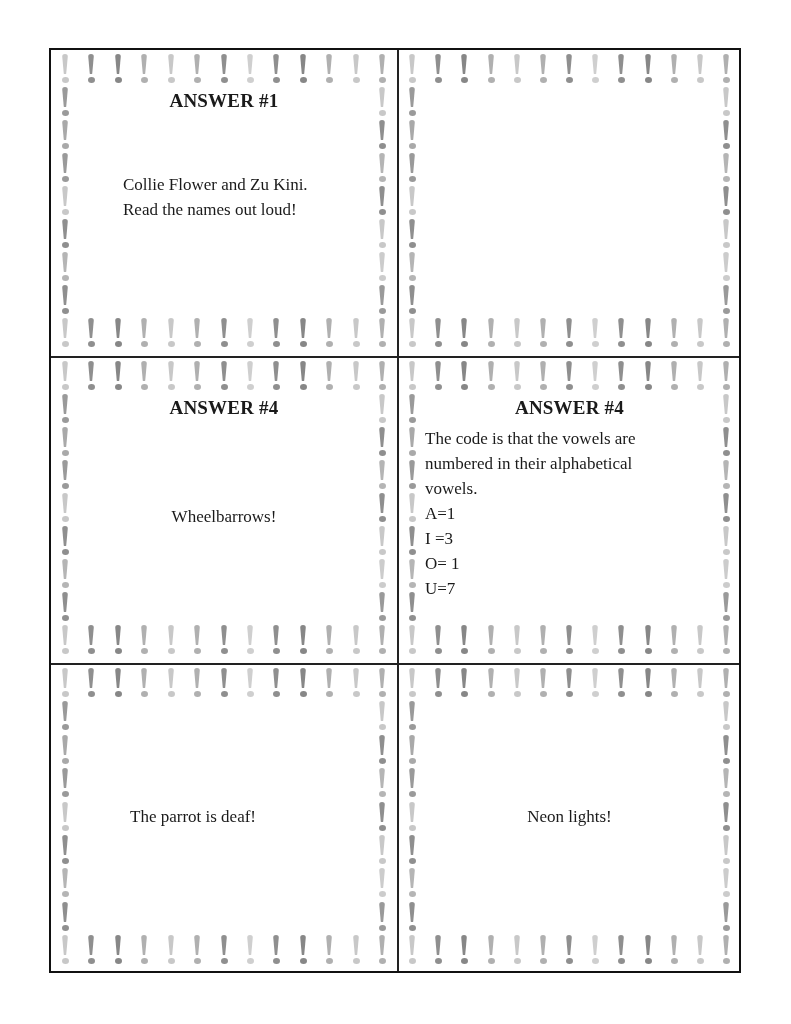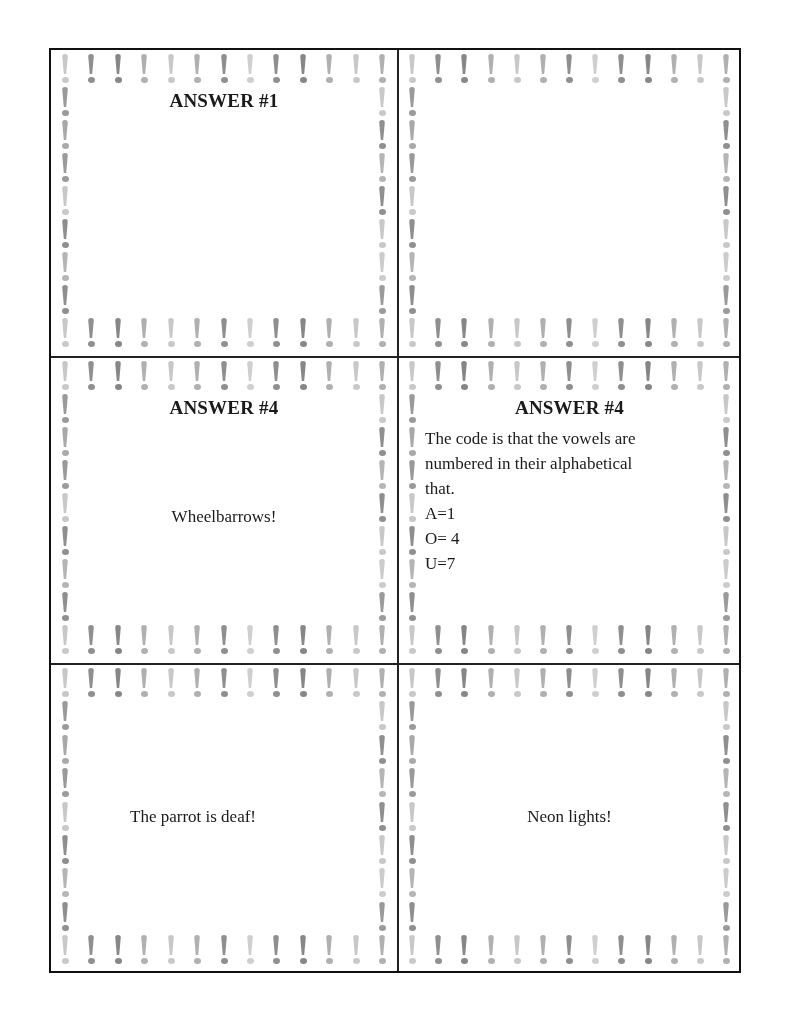--- a/index.html
+++ b/index.html
@@ -185,20 +185,24 @@
         <div class="mark" style="left: 9px; top: 235px;">
           <div class="bar" style="background: rgb(143, 143, 143);"></div>
           <div class="dot" style="background: rgb(143, 143, 143);"></div>
         </div>
         <div class="mark" style="left: 326px; top: 235px;">
           <div class="bar" style="background: rgb(154, 154, 154);"></div>
           <div class="dot" style="background: rgb(154, 154, 154);"></div>
         </div>
       </div>
     <div class="title" style="top:40px">ANSWER #1</div>
+    <div class="body-text" style="left:72px;top:122px;width:240px">
+      <div>Collie Flower and  Zu Kini.</div>
+      <div>Read the names out loud!</div>
+    </div>
   </div>
 
   <div class="card" id="card-1" style="left:347px;top:0;width:343px;height:306px">
     <div class="border-layer">
         <div class="mark" style="left: 9px; top: 4px;">
           <div class="bar" style="background: rgb(200, 200, 200);"></div>
           <div class="dot" style="background: rgb(200, 200, 200);"></div>
         </div>
         <div class="mark" style="left: 9px; top: 268px;">
           <div class="bar" style="background: rgb(200, 200, 200);"></div>
@@ -688,23 +692,24 @@
         </div>
         <div class="mark" style="left: 323px; top: 235px;">
           <div class="bar" style="background: rgb(154, 154, 154);"></div>
           <div class="dot" style="background: rgb(154, 154, 154);"></div>
         </div>
       </div>
     <div class="title" style="top:40px">ANSWER #4</div>
     <div class="body-text" style="left:27px;top:69px;width:300px">
       <div>The code is that the vowels are</div>
       <div>numbered in their alphabetical</div>
-      <div>that.</div>
+      <div>vowels.</div>
       <div>A=1</div>
-      <div>O= 4</div>
+      <div>I =3</div>
+      <div>O= 1</div>
       <div>U=7</div>
     </div>
   </div>
 
   <div class="card" id="card-4" style="left:0;top:614px;width:346px;height:309px">
     <div class="border-layer">
         <div class="mark" style="left: 9px; top: 4px;">
           <div class="bar" style="background: rgb(200, 200, 200);"></div>
           <div class="dot" style="background: rgb(200, 200, 200);"></div>
         </div>

